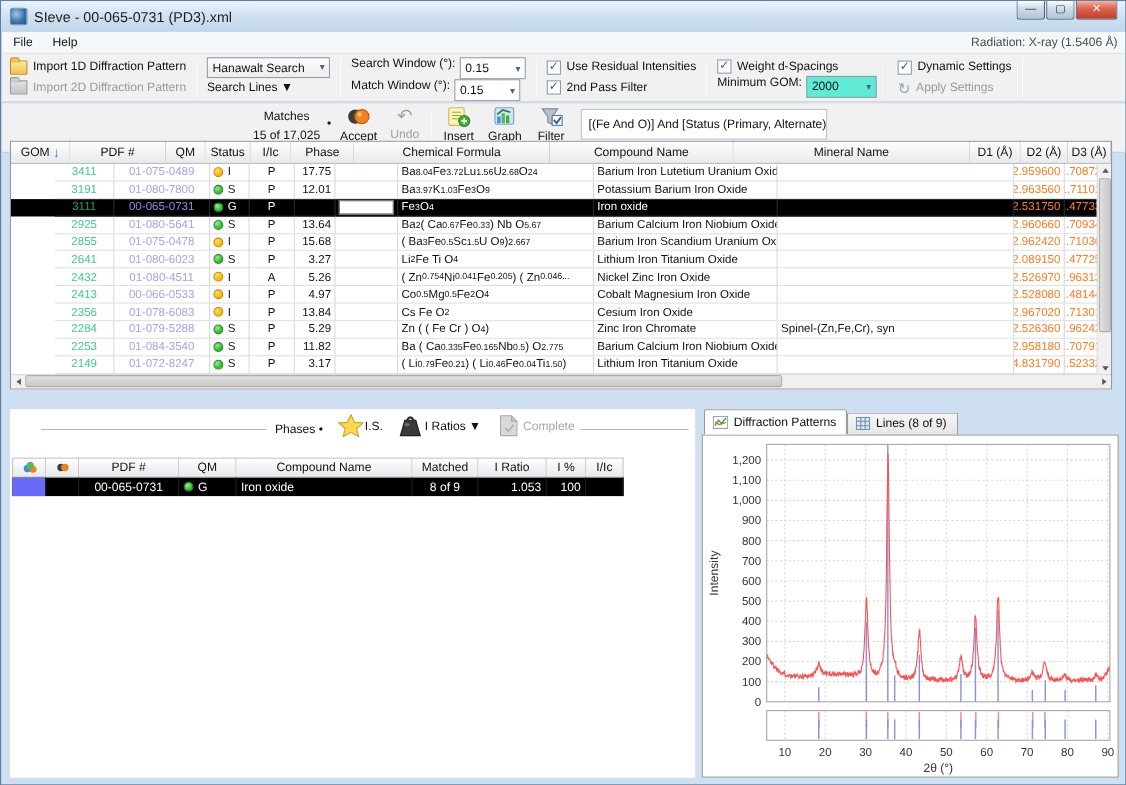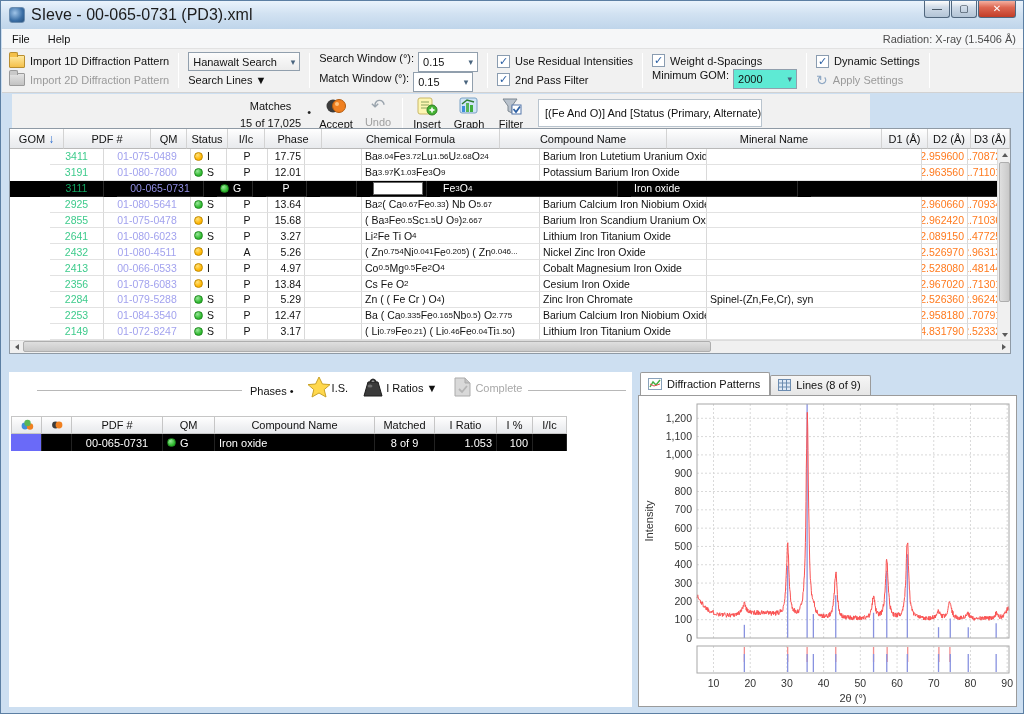--- a/index.html
+++ b/index.html
@@ -1,21 +1,21 @@
 <!DOCTYPE html>
 <html><head>
 <meta charset="utf-8">
 <style>
   html,body{margin:0;padding:0;background:#8aa8c8;}
   *{box-sizing:border-box;font-family:"Liberation Sans","DejaVu Sans",sans-serif;}
   #window{position:relative;width:1024px;height:714px;background:#cddff1;border:1px solid #5c7fa3;overflow:hidden;font-size:11px;color:#111;}
   
   .titlebar{position:absolute;left:0;top:0;width:100%;height:28px;background:linear-gradient(#eaf3fc,#d2e2f2 45%,#bfd5ea);display:flex;align-items:center;padding-left:8px;}
   .app-icon{width:16px;height:16px;border-radius:3px;background:radial-gradient(circle at 35% 35%,#9fc4e8,#3a6ea5 60%,#28517c);border:1px solid #6b8db0;margin-right:6px;}
-  .title-text{font-size:16px;color:#1c1c1c;}
+  .title-text{font-size:13px;color:#1c1c1c;}
   .winbtns{position:absolute;right:7px;top:0;display:flex;}
   .winbtn{width:26px;height:17px;border:1px solid #51677e;border-top:none;background:linear-gradient(#fdfdfd,#cfdbe8 40%,#b3c4d6);border-radius:0 0 3px 3px;margin-left:1px;display:flex;align-items:center;justify-content:center;font-size:10px;color:#1c2b3a;line-height:1;}
   .winbtn.close{width:38px;background:linear-gradient(#f5b0a0,#dd6752 40%,#c23d27);color:#fff;font-weight:bold;}
   
   .menubar{position:absolute;left:1px;top:28px;width:1022px;height:20px;background:#f6f7f8;border-bottom:1px solid #e2e2e2;display:flex;align-items:center;padding:0 8px;}
   .menu-item{padding:2px 8px 2px 2px;margin-right:8px;}
   .radiation{margin-left:auto;color:#4b4b4b;}
   
   .toolbar{position:absolute;left:1px;top:48px;width:1022px;height:44px;background:#f1f1f1;border-bottom:1px solid #d2d2d2;display:flex;align-items:stretch;padding:2px 0;}
   .tb-sep{width:1px;background:#d4d4d4;border-right:1px solid #fff;margin:2px 2px;}
@@ -27,38 +27,38 @@
   .label-row{display:flex;gap:4px;height:20px;white-space:nowrap;}
   .checkbox-row{display:flex;align-items:center;gap:5px;height:19px;white-space:nowrap;}
   .cb{width:13px;height:13px;background:#fff;border:1px solid #8a9cb0;display:flex;align-items:center;justify-content:center;color:#2b5fa3;font-size:11px;font-weight:bold;line-height:1;}
   .folder{width:16px;height:13px;position:relative;background:linear-gradient(#ffe9a0,#f4c04a);border:1px solid #b98e2f;border-radius:1px;}
   .folder:before{content:"";position:absolute;left:-1px;top:-4px;width:7px;height:4px;background:#f4c04a;border:1px solid #b98e2f;border-bottom:none;border-radius:2px 2px 0 0;}
   .folder.gray{background:linear-gradient(#e3e3e3,#c2c2c2);border-color:#9a9a9a;}
   .folder.gray:before{background:#c9c9c9;border-color:#9a9a9a;}
   .glyph-undo{color:#9aa4ad;font-size:17px;line-height:1;}
   .glyph-apply{color:#8fa8c4;font-size:14px;line-height:1;}
   
-  .actionbar{position:absolute;left:11px;top:93px;width:858px;height:45px;background:#f1f1f1;border-bottom:1px solid #cccccc;display:flex;align-items:flex-start;}
+  .actionbar{position:absolute;left:1px;top:93px;width:1022px;height:45px;background:#f1f1f1;border-bottom:1px solid #cccccc;display:flex;align-items:flex-start;}
   .matches{margin-left:228px;text-align:center;line-height:1.5;padding-top:4px;}
   .dot{padding:12px 4px 0 6px;color:#222;}
   .act{display:flex;flex-direction:column;align-items:center;width:42px;padding-top:3px;}
   .act .lbl{margin-top:2px;}
   .act.disabled .lbl{color:#a0a0a0;}
   .act-sep{width:1px;background:#d4d4d4;border-right:1px solid #fff;margin:4px 3px;height:36px;}
   .filterbox{margin-left:6px;margin-top:5px;width:224px;height:28px;background:#fff;border:1px solid #b9c4ce;display:flex;align-items:center;padding:0 6px;white-space:nowrap;overflow:hidden;}
   
   .results{position:absolute;left:8px;top:127px;width:1002px;height:226px;background:#fff;border:1px solid #8f9aa5;}
   .rt-grid{display:grid;grid-template-columns:54px 87px 36px 41px 37px 57px 178px 167px 215px 46px 43px 39px;}
   .rt-header{height:20px;}
   .rt-header .hcell{background:linear-gradient(#ffffff,#f0f1f3 60%,#e8eaed);border-right:1px solid #d3d3d3;border-bottom:1px solid #b9b9b9;display:flex;align-items:center;justify-content:center;gap:3px;font-size:11px;overflow:hidden;white-space:nowrap;}
   .sort-arrow{color:#2f6fd0;font-weight:bold;font-size:12px;}
   #results-rows{position:absolute;left:0;top:20px;width:1000px;height:191px;overflow:hidden;}
   .rt-row{height:15.9px;background:#fff;padding-left:40px;}
   .rt-row .cell{border-right:1px solid #d9d9d9;border-bottom:1px solid #e2e2e2;display:flex;align-items:center;padding:0 3px;white-space:nowrap;overflow:hidden;font-size:10.5px;}
-  .rt-row.selected{background:#000;color:#fff;gap:13px;}
+  .rt-row.selected{background:#000;color:#fff;}
   .rt-row.selected .cell{border-right-color:#2a2a2a;border-bottom-color:#2a2a2a;}
   .c-center{justify-content:center;}
   .c-right{justify-content:flex-end;}
   .gom{color:#3ecb8c;}
   .selected .gom{color:#12a562;}
   .pdf{color:#a2a2ee;}
   .selected .pdf{color:#918ee4;}
   .dval{color:#ff7a1e;}
   .dval.black{color:#111;}
   .selected .dval{color:#ff8126;}
@@ -470,21 +470,21 @@
           <div class="cell c-right dval">1.48121</div>
         </div>
         <div class="rt-grid rt-row">
           <div class="cell c-center gom">2253</div>
           <div class="cell c-center pdf">01-084-3540</div>
           <div class="cell ">
             <span class="qmdot g"></span>
             <span>S</span>
           </div>
           <div class="cell c-center">P</div>
-          <div class="cell c-right">12.47</div>
+          <div class="cell c-right">11.82</div>
           <div class="cell "></div>
           <div class="cell ">Ba ( Ca<sub>0.335</sub> Fe<sub>0.165</sub> Nb<sub>0.5</sub> ) O<sub>2.775</sub></div>
           <div class="cell ">Barium Calcium Iron Niobium Oxide</div>
           <div class="cell "></div>
           <div class="cell c-right dval">2.958180</div>
           <div class="cell c-right dval">1.707910</div>
           <div class="cell c-right dval">2.09175</div>
         </div>
         <div class="rt-grid rt-row">
           <div class="cell c-center gom">2149</div>

